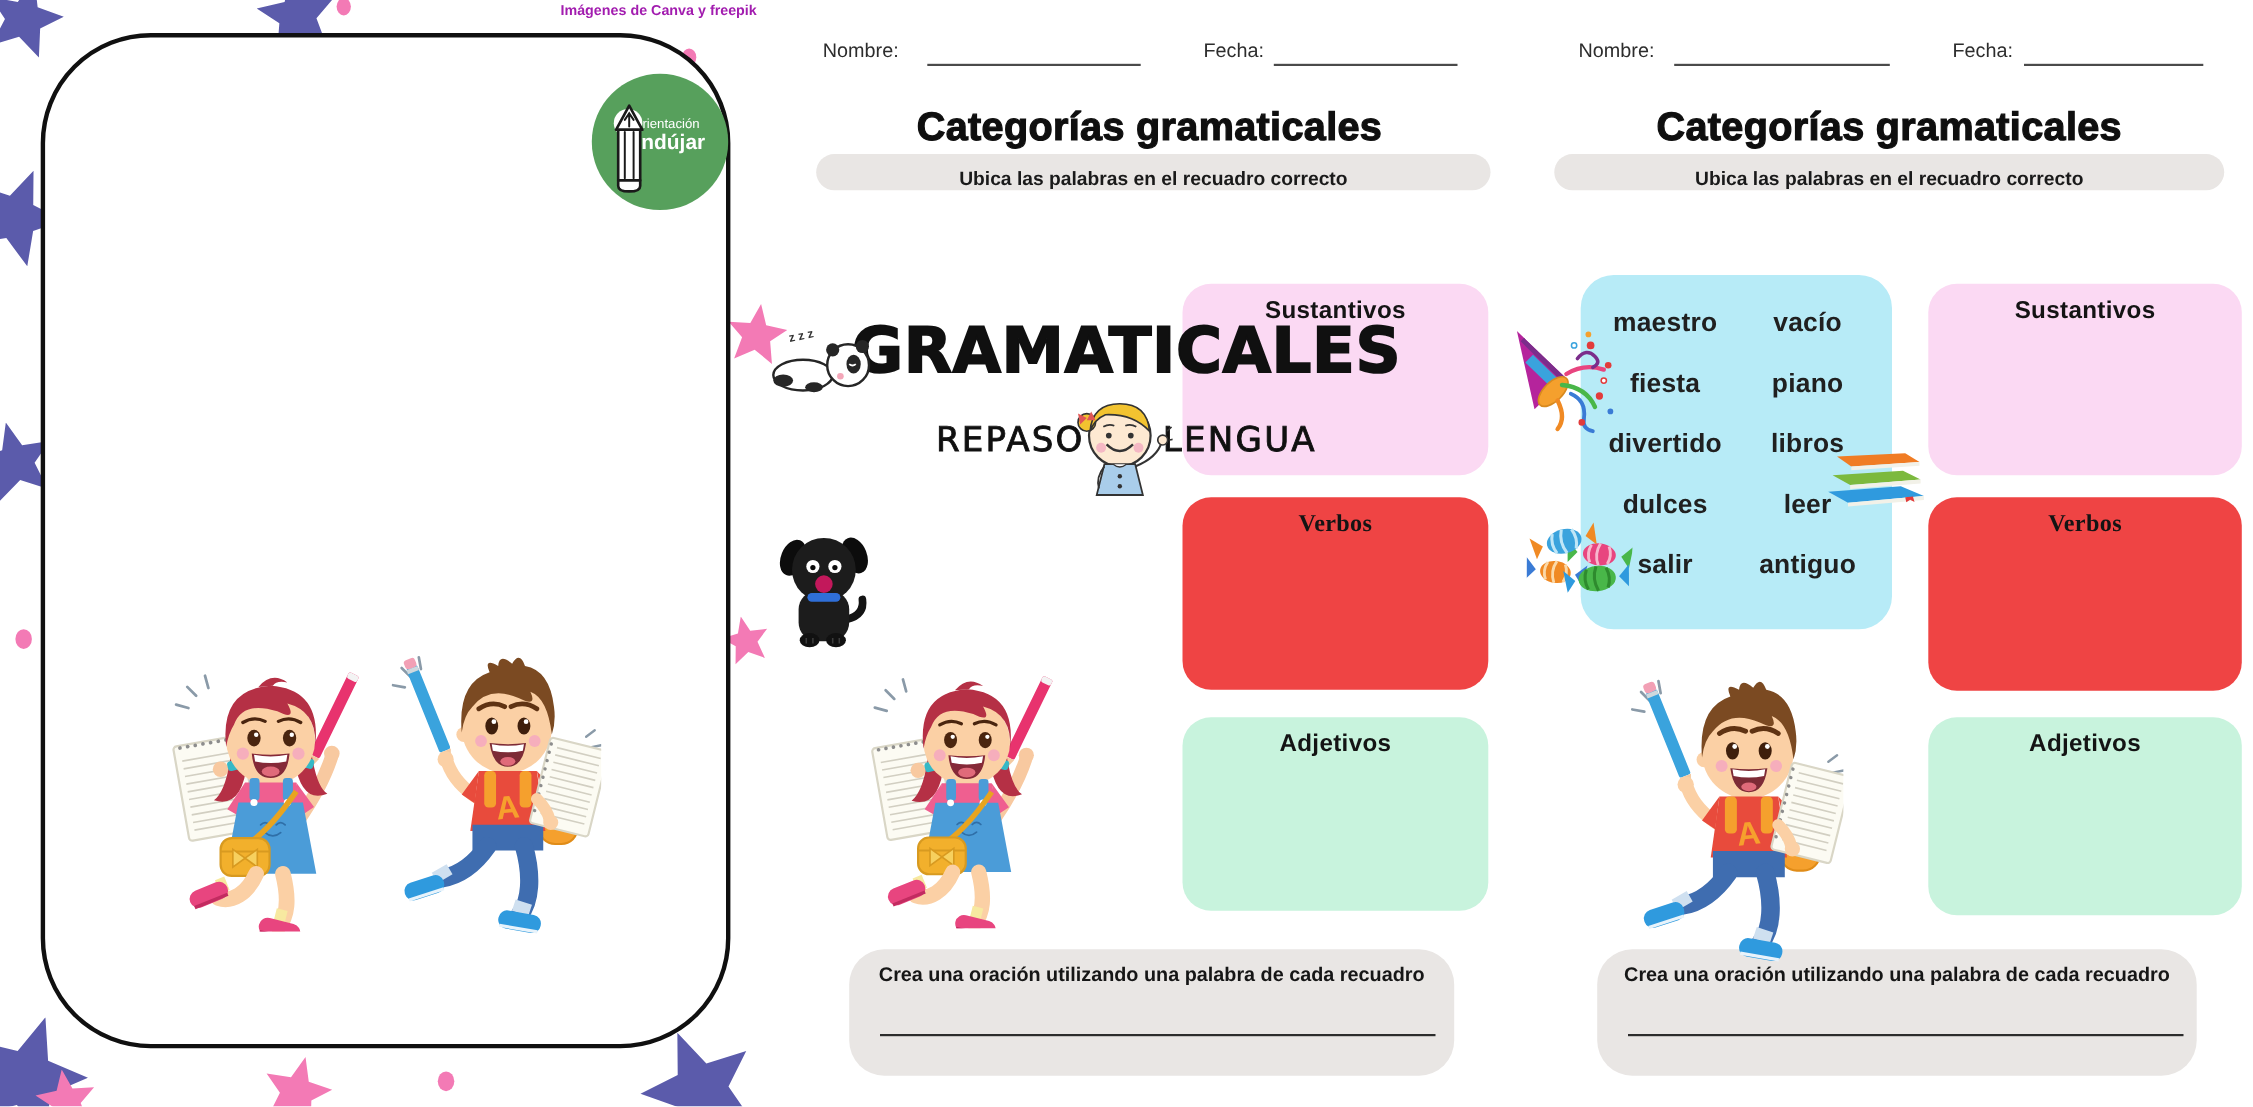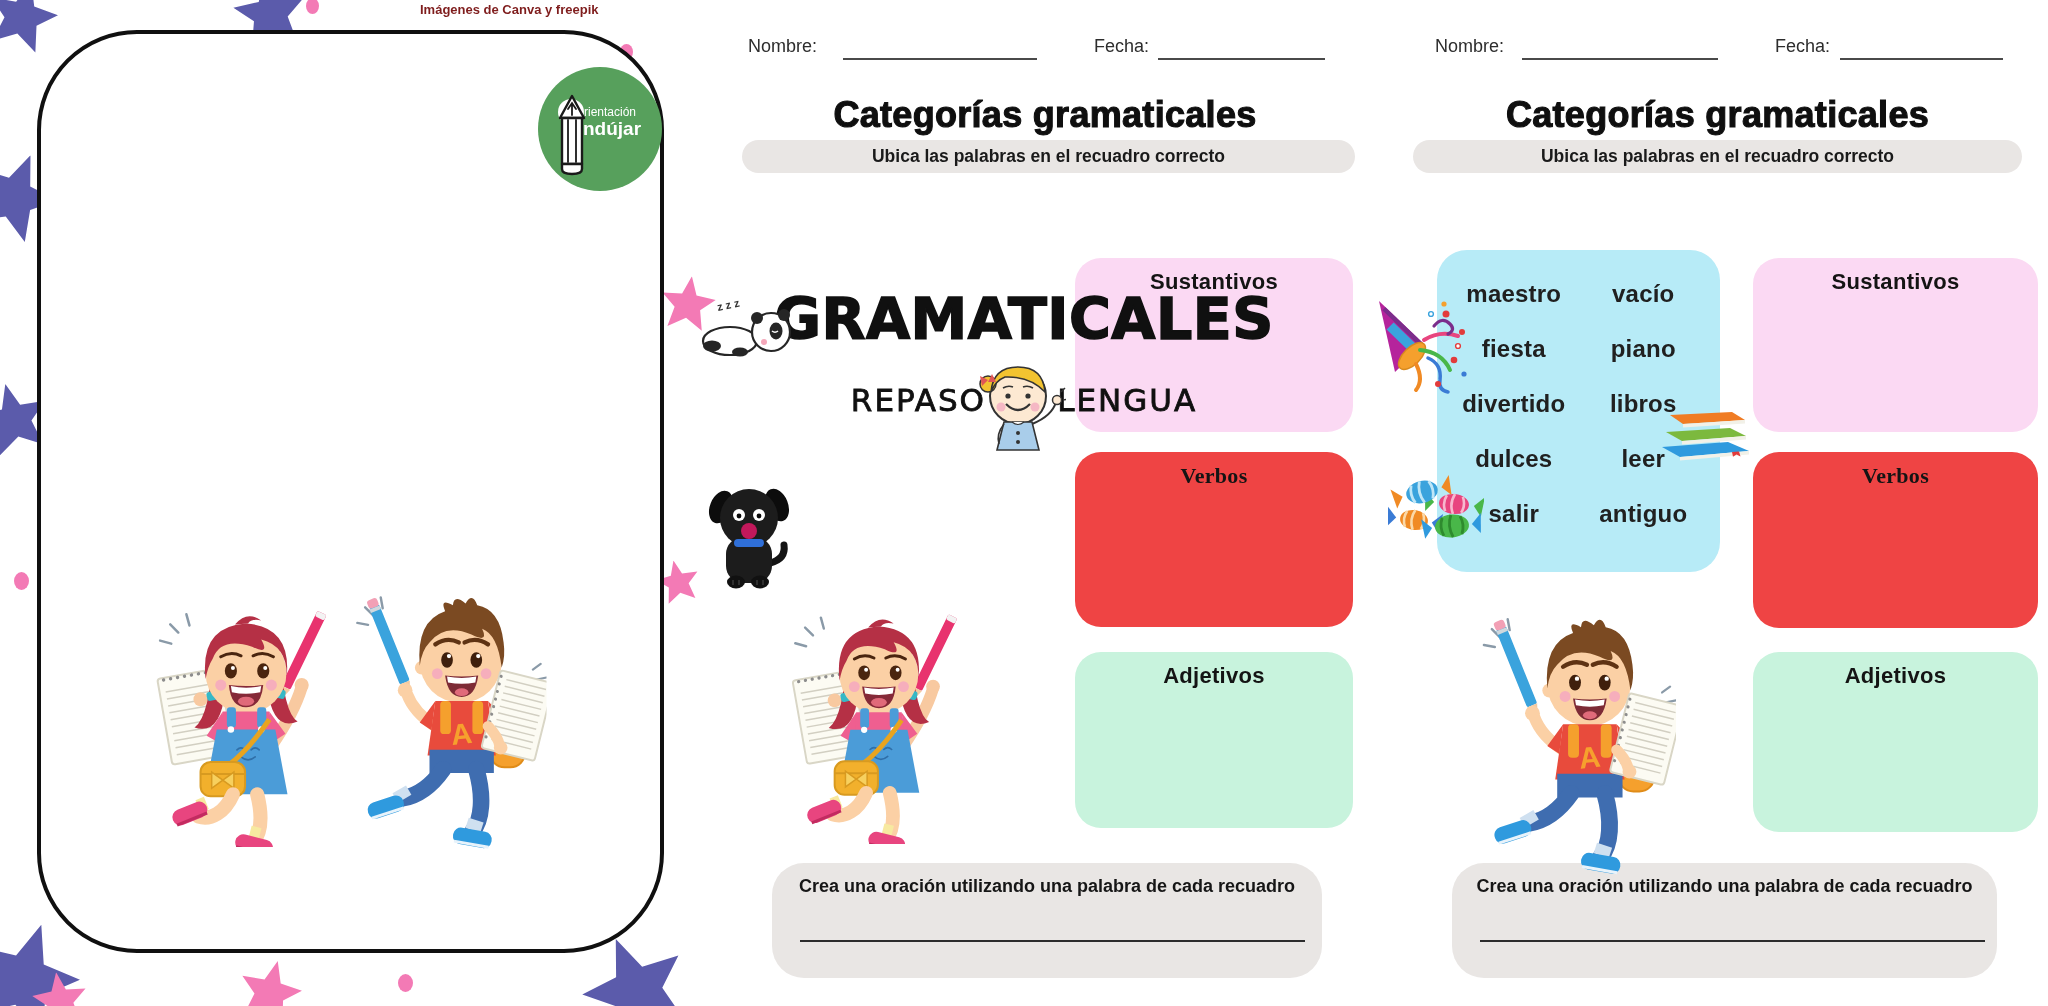--- a/index.html
+++ b/index.html
@@ -8,42 +8,42 @@
     overflow:hidden;font-family:"Liberation Sans",sans-serif;color:#1d1d1d;
   }
   
   .star{position:absolute;z-index:0;}
   .pink-dot{position:absolute;border-radius:50%;background:#f37ab5;z-index:0;}
   .cover-card{
     position:absolute;left:37px;top:30px;width:627px;height:923px;z-index:1;
     background:#ffffff;border:4.5px solid #101010;border-radius:100px;box-sizing:border-box;
   }
   .credit{
-    position:absolute;left:420px;top:2px;width:268px;
-    font-size:13px;font-weight:bold;color:#7f1d1d;z-index:2;
+    position:absolute;left:420px;top:2px;width:268px;text-align:right;
+    font-size:13px;font-weight:bold;color:#a21caf;z-index:2;
   }
   .logo{position:absolute;left:537px;top:66px;width:127px;height:127px;z-index:2;}
   .cover-title-block{
     position:absolute;left:30px;right:30px;top:282px;text-align:center;z-index:2;
     color:#101010;font-family:"DejaVu Sans",sans-serif;
   }
   .cover-title-1{font-size:55px;font-weight:bold;letter-spacing:1px;-webkit-text-stroke:1.6px #101010;}
   .cover-title-2{font-size:57px;font-weight:bold;letter-spacing:0.5px;margin-top:4px;-webkit-text-stroke:1.6px #101010;}
   .cover-subtitle{font-size:31px;font-weight:normal;letter-spacing:2px;margin-top:30px;-webkit-text-stroke:0.8px #101010;}
   
   .page{position:absolute;top:0;height:752px;}
   .field-label{position:absolute;font-size:18px;color:#2d2d2d;}
   .write-line{position:absolute;height:2px;background:#4a4a4a;}
   .ws-title{
     position:absolute;text-align:center;font-size:36px;font-weight:bold;
     color:#0f0f0f;-webkit-text-stroke:1.1px #0f0f0f;letter-spacing:0.3px;
   }
   .pill{
     position:absolute;height:33px;background:#e9e6e4;border-radius:17px;
-    display:flex;align-items:center;justify-content:center;
+    display:flex;align-items:flex-end;justify-content:center;
     font-size:17.5px;font-weight:bold;color:#1a1a1a;
   }
   .word-box{position:absolute;background:#b7ebf7;border-radius:30px;}
   .word-grid{
     display:grid;grid-template-columns:1fr 1fr;grid-auto-rows:55px;
     padding:16px 12px 0 12px;align-items:center;justify-items:center;
   }
   .word{font-size:24px;font-weight:bold;color:#202020;letter-spacing:0.2px;}
   .cat-box{position:absolute;border-radius:26px;text-align:center;}
   .cat-box .cat-label{padding-top:11px;font-size:22px;font-weight:bold;color:#141414;letter-spacing:0.3px;}

